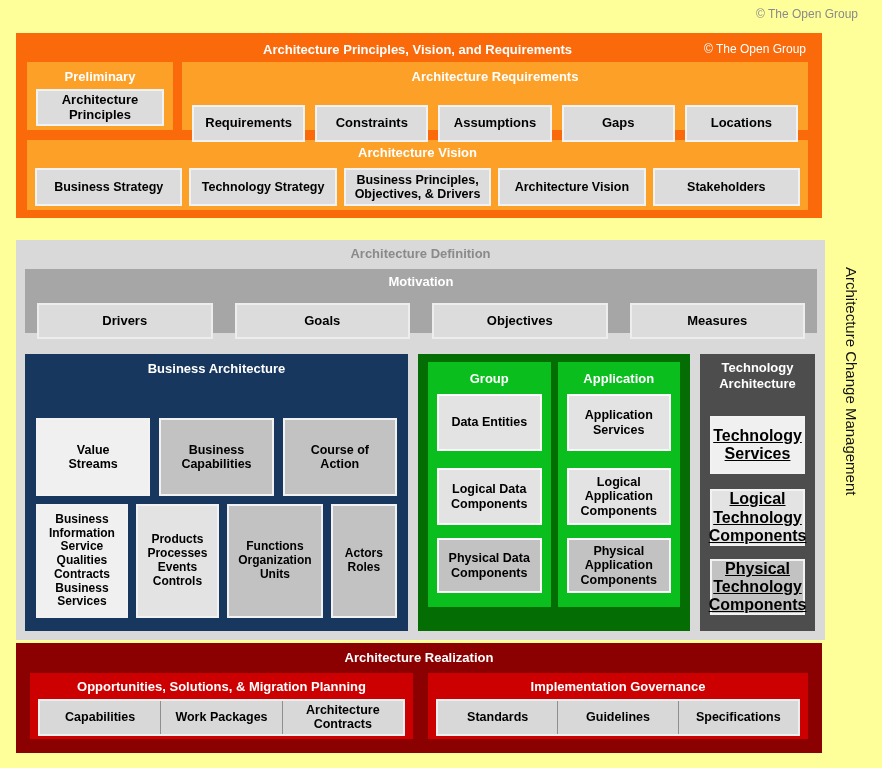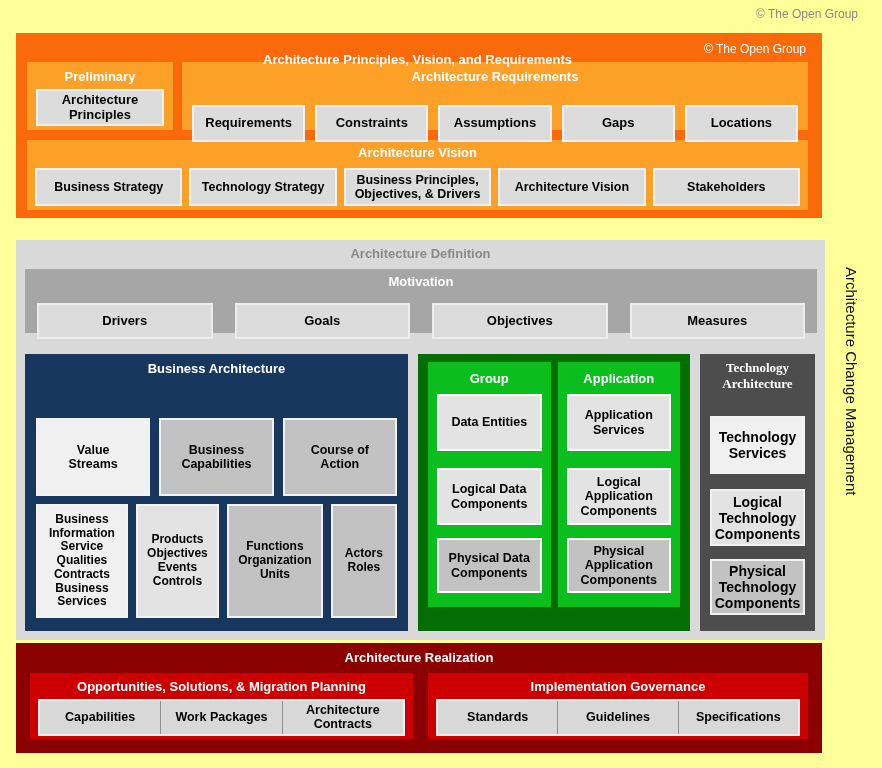--- a/index.html
+++ b/index.html
@@ -29,21 +29,21 @@
   .fill-light { background: #F0F0F0; }
   .fill-mid   { background: #E3E3E3; }
   .fill-dark  { background: #C2C2C2; }
 
   
   .sec-pvr {
     position: absolute; left: 16px; top: 33px; width: 806px; height: 185px;
     background: #FA690A; padding: 0 14px 0 11px;
   }
   .sec-pvr-head { position: relative; height: 29px; }
-  .sec-pvr-head .sec-title { padding-top: 19px; }
+  .sec-pvr-head .sec-title { padding-top: 9px; }
   .sec-pvr-copy {
     position: absolute; right: 2px; top: 9px;
     color: #FFF; font-size: 12px;
   }
   .pvr-row1 { display: flex; gap: 9px; height: 68px; }
   .o-grp { background: #FCA028; }
   .o-grp .grp-title { font-size: 13px; font-weight: bold; color: #FFF; text-align: center; padding-top: 7px; height: 27px; }
   .grp-preliminary { width: 146px; }
   .grp-preliminary .box { margin: 0 9px; height: 37px; }
   .grp-requirements { flex: 1; }
@@ -81,22 +81,22 @@
   .isa-cols { display: flex; gap: 7px; margin-top: 8px; height: 245px; }
   .gcol { flex: 1; background: #0ABE1E; padding: 5px 9px 0; }
   .gcol .grp-title { font-size: 13px; font-weight: bold; color: #FFF; text-align: center; height: 22px; padding-top: 4px; }
   .gcol .box { font-size: 12.5px; border-color: #FAFAFA; }
   .gcol .box span { max-width: 86px; }
   .gcol .b1 { margin-top: 5px; height: 57px; }
   .gcol .b2 { margin-top: 17px; height: 57px; }
   .gcol .b3 { margin-top: 13px; height: 55px; }
 
   .col-tech { width: 115px; background: #4D4D4D; padding: 0 10px; }
-  .col-tech .sec-title { padding-top: 6px; line-height: 1.2; font-family: Liberation Serif, serif; }
-  .col-tech .box { font-size: 14px; }
+  .col-tech .sec-title { padding-top: 6px; line-height: 1.2; }
+  .col-tech .box { font-size: 16px; text-decoration: underline; }
   .col-tech .t1 { margin-top: 25px; height: 58px; }
   .col-tech .t2 { margin-top: 15px; height: 57px; }
   .col-tech .t3 { margin-top: 13px; height: 56px; }
 
   
   .sec-real {
     position: absolute; left: 16px; top: 643px; width: 806px; height: 110px;
     background: #8B0000;
   }
   .sec-real > .sec-title { padding-top: 7px; }
@@ -215,21 +215,21 @@
             </div>
           <div class="box fill-dark">
               <span>Course of Action</span>
             </div>
         </div>
         <div class="biz-row2">
           <div class="box fill-light biz-b1">
               <span>Business Information Service Qualities Contracts Business Services</span>
             </div>
           <div class="box fill-mid biz-b2">
-              <span>Products Objectives Events Controls</span>
+              <span>Products Processes Events Controls</span>
             </div>
           <div class="box fill-dark biz-b3">
               <span>Functions Organization Units</span>
             </div>
           <div class="box fill-dark biz-b4">
               <span>Actors Roles</span>
             </div>
         </div>
       </div>
 

